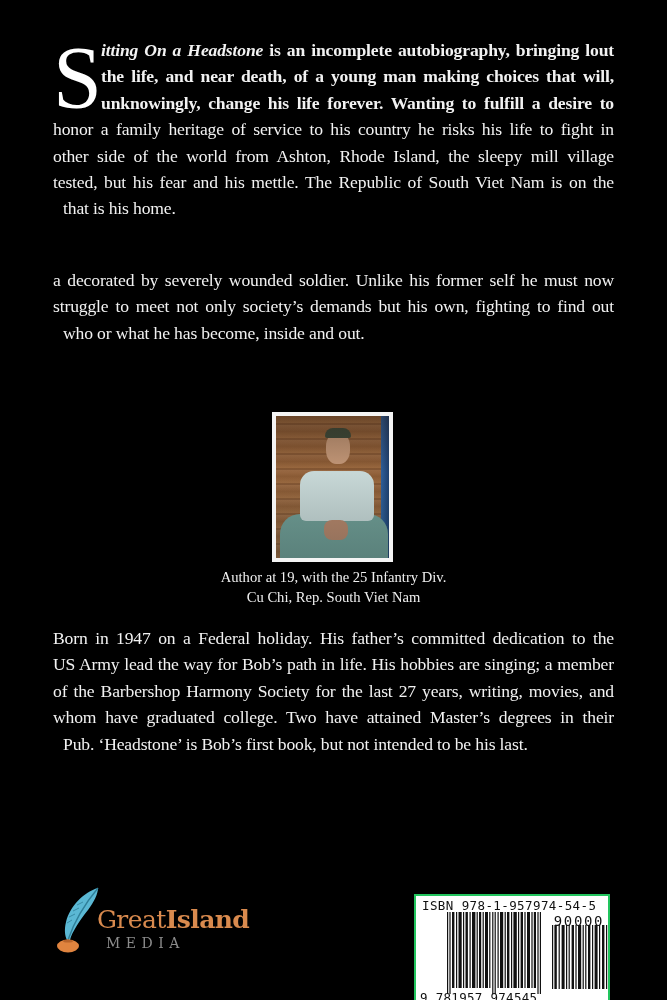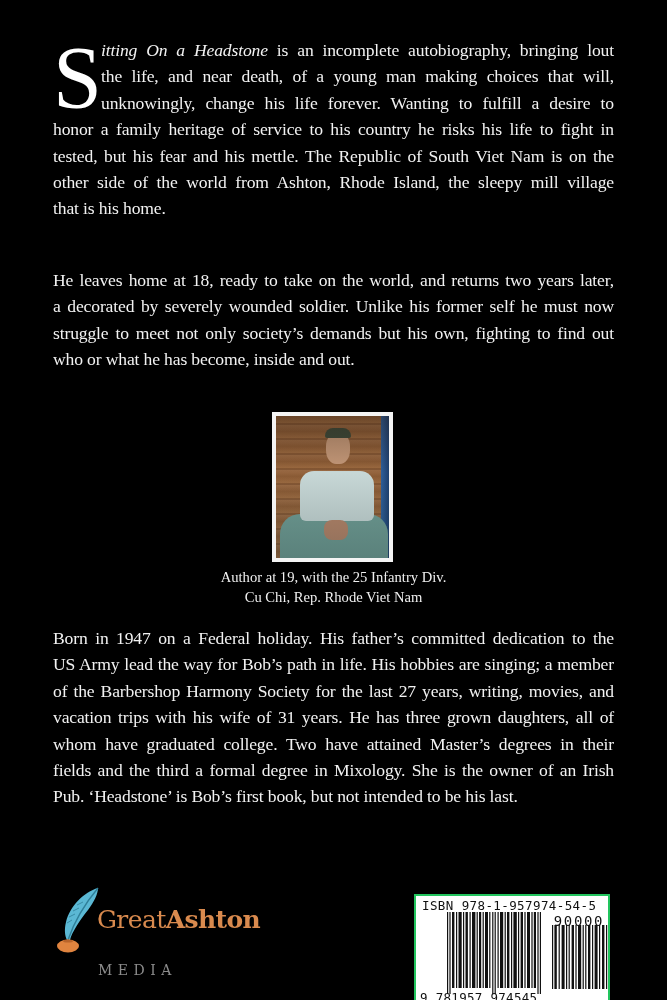--- a/index.html
+++ b/index.html
@@ -24,23 +24,24 @@
     }
     .text-block .line {
       display: block;
       white-space: nowrap;
       text-align: justify;
       text-align-last: justify;
       height: 26.4px;
     }
     .text-block .line.last {
       text-align-last: left;
+      margin-left: 10px;
     }
     #para1 { top: 37px; }
-    #para1 .indent { padding-left: 48px; }
+    #para1 .indent { padding-left: 48px; font-weight: bold; }
     .dropcap {
       position: absolute;
       left: 0px;
       top: -3px;
       font-size: 88px;
       line-height: 88px;
       font-family: "Liberation Serif", serif;
       color: #ffffff;
     }
     #para2 { top: 267px; }
@@ -144,82 +145,78 @@
     .logo-name {
       position: absolute; left: 43px; top: 19px;
       font-family: "DejaVu Serif", serif;
       font-size: 25px;
       letter-spacing: -0.6px;
       color: #d98a4e;
       white-space: nowrap;
     }
     .logo-name .w { font-weight: bold; }
     .logo-sub {
-      position: absolute; left: 44px; top: 49px;
+      position: absolute; left: 52px; top: 49px;
       font-family: "DejaVu Serif", serif;
       font-size: 14px;
       letter-spacing: 5.5px;
       color: #8c8c8c;
-      margin-top: 27px;
     }
   </style>
 </head>
 <body>
 
 <div class="text-block" id="para1">
   <span class="dropcap">S</span>
   <span class="line indent"><i>itting On a Headstone</i><span> is an incomplete autobiography, bringing lout</span></span>
   <span class="line indent">the life, and near death, of a young man making choices that will,</span>
   <span class="line indent">unknowingly, change his life forever. Wanting to fulfill a desire to</span>
   <span class="line">honor a family heritage of service to his country he risks his life to fight in</span>
+  <span class="line">other side of the world from Ashton, Rhode Island, the sleepy mill village</span>
   <span class="line">tested, but his fear and his mettle. The Republic of South Viet Nam is on the</span>
-  <span class="line">other side of the world from Ashton, Rhode Island, the sleepy mill village</span>
   <span class="line last">that is his home.</span>
 </div>
 
 <div class="text-block" id="para2">
-  <span class="line">He leaves home at 18, ready to take on the world, and returns two years later,</span>
   <span class="line">a decorated by severely wounded soldier. Unlike his former self he must now</span>
   <span class="line">struggle to meet not only society’s demands but his own, fighting to find out</span>
   <span class="line last">who or what he has become, inside and out.</span>
 </div>
 
 <div class="photo-frame">
   <div class="photo">
     <div class="blue-post"></div>
     <div class="pants"></div>
     <div class="shirt"></div>
     <div class="head"></div>
     <div class="cap"></div>
     <div class="hands"></div>
     <div class="shade"></div>
   </div>
 </div>
 <div class="caption" id="caption1">Author at 19, with the 25 Infantry Div.</div>
-<div class="caption" id="caption2">Cu Chi, Rep. Rhode Viet Nam</div>
+<div class="caption" id="caption2">Cu Chi, Rep. South Viet Nam</div>
 
 <div class="text-block" id="para3">
   <span class="line">Born in 1947 on a Federal holiday. His father’s committed dedication to the</span>
   <span class="line">US Army lead the way for Bob’s path in life. His hobbies are singing; a member</span>
   <span class="line">of the Barbershop Harmony Society for the last 27 years, writing, movies, and</span>
-  <span class="line">vacation trips with his wife of 31 years. He has three grown daughters, all of</span>
   <span class="line">whom have graduated college. Two have attained Master’s degrees in their</span>
-  <span class="line">fields and the third a formal degree in Mixology. She is the owner of an Irish</span>
   <span class="line last">Pub. ‘Headstone’ is Bob’s first book, but not intended to be his last.</span>
 </div>
 
 <div class="logo">
   <svg class="logo-icon" viewBox="0 0 46 68">
     <path d="M44 2 C30 6, 16 20, 12 36 C10 44, 11 50, 13 54 L16 54 C18 46, 26 34, 34 24 C40 16, 44 8, 44 2 Z" fill="#5bb8d4"></path>
     <path d="M44 2 C34 14, 22 30, 14 54" stroke="#2f7f99" stroke-width="1.4" fill="none"></path>
     <path d="M18 34 l-5 3 M21 28 l-6 3 M25 22 l-6 3 M29 16 l-6 3" stroke="#2f7f99" stroke-width="0.8" fill="none"></path>
     <ellipse cx="14" cy="60" rx="11" ry="6.5" fill="#e0843f"></ellipse>
     <ellipse cx="14" cy="55" rx="5" ry="1.6" fill="#b8642b"></ellipse>
   </svg>
-  <div class="logo-name"><span>Great</span><span class="w">Ashton</span></div>
+  <div class="logo-name"><span>Great</span><span class="w">Island</span></div>
   <div class="logo-sub">MEDIA</div>
 </div>
 
 <div class="barcode-box">
   <div class="isbn-label">ISBN 978-1-957974-54-5</div>
   <div class="addon-digits">90000</div>
   <svg class="main-bars" viewBox="0 0 94 82" preserveAspectRatio="none">
     <g fill="#111">
       <rect x="0" y="0" width="1.2" height="82"></rect>
         <rect x="2.4" y="0" width="1.2" height="82"></rect>

